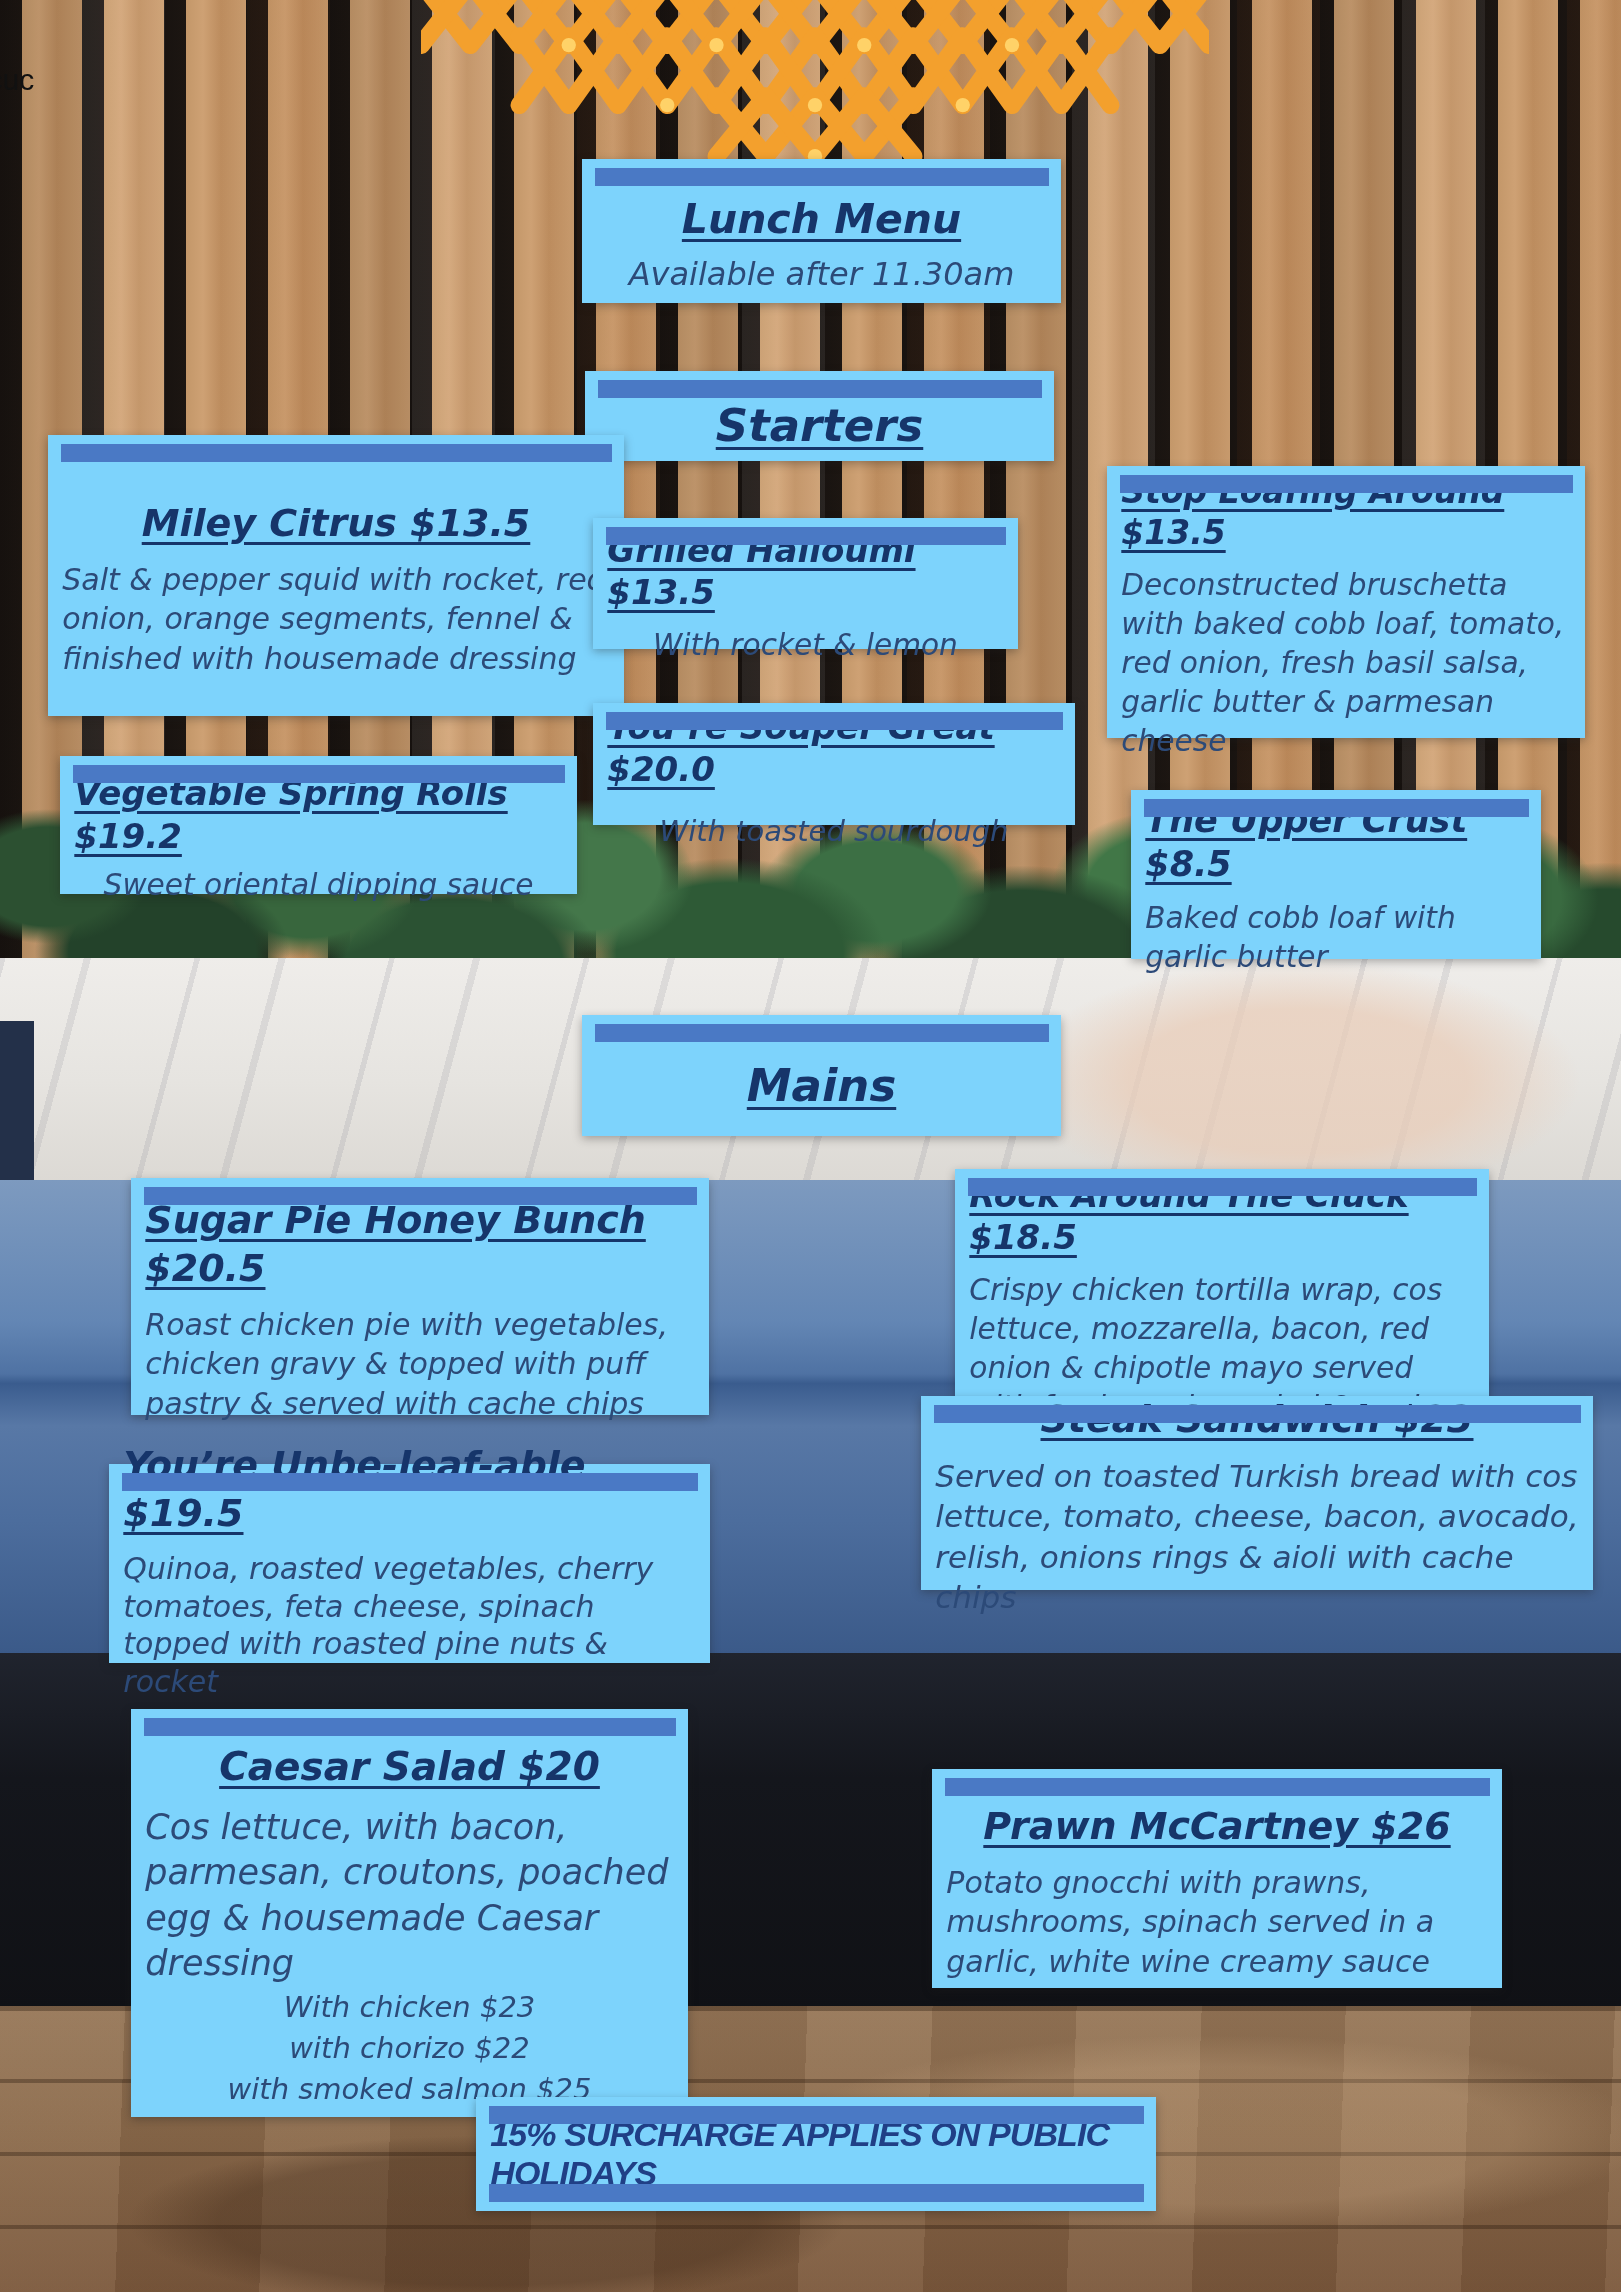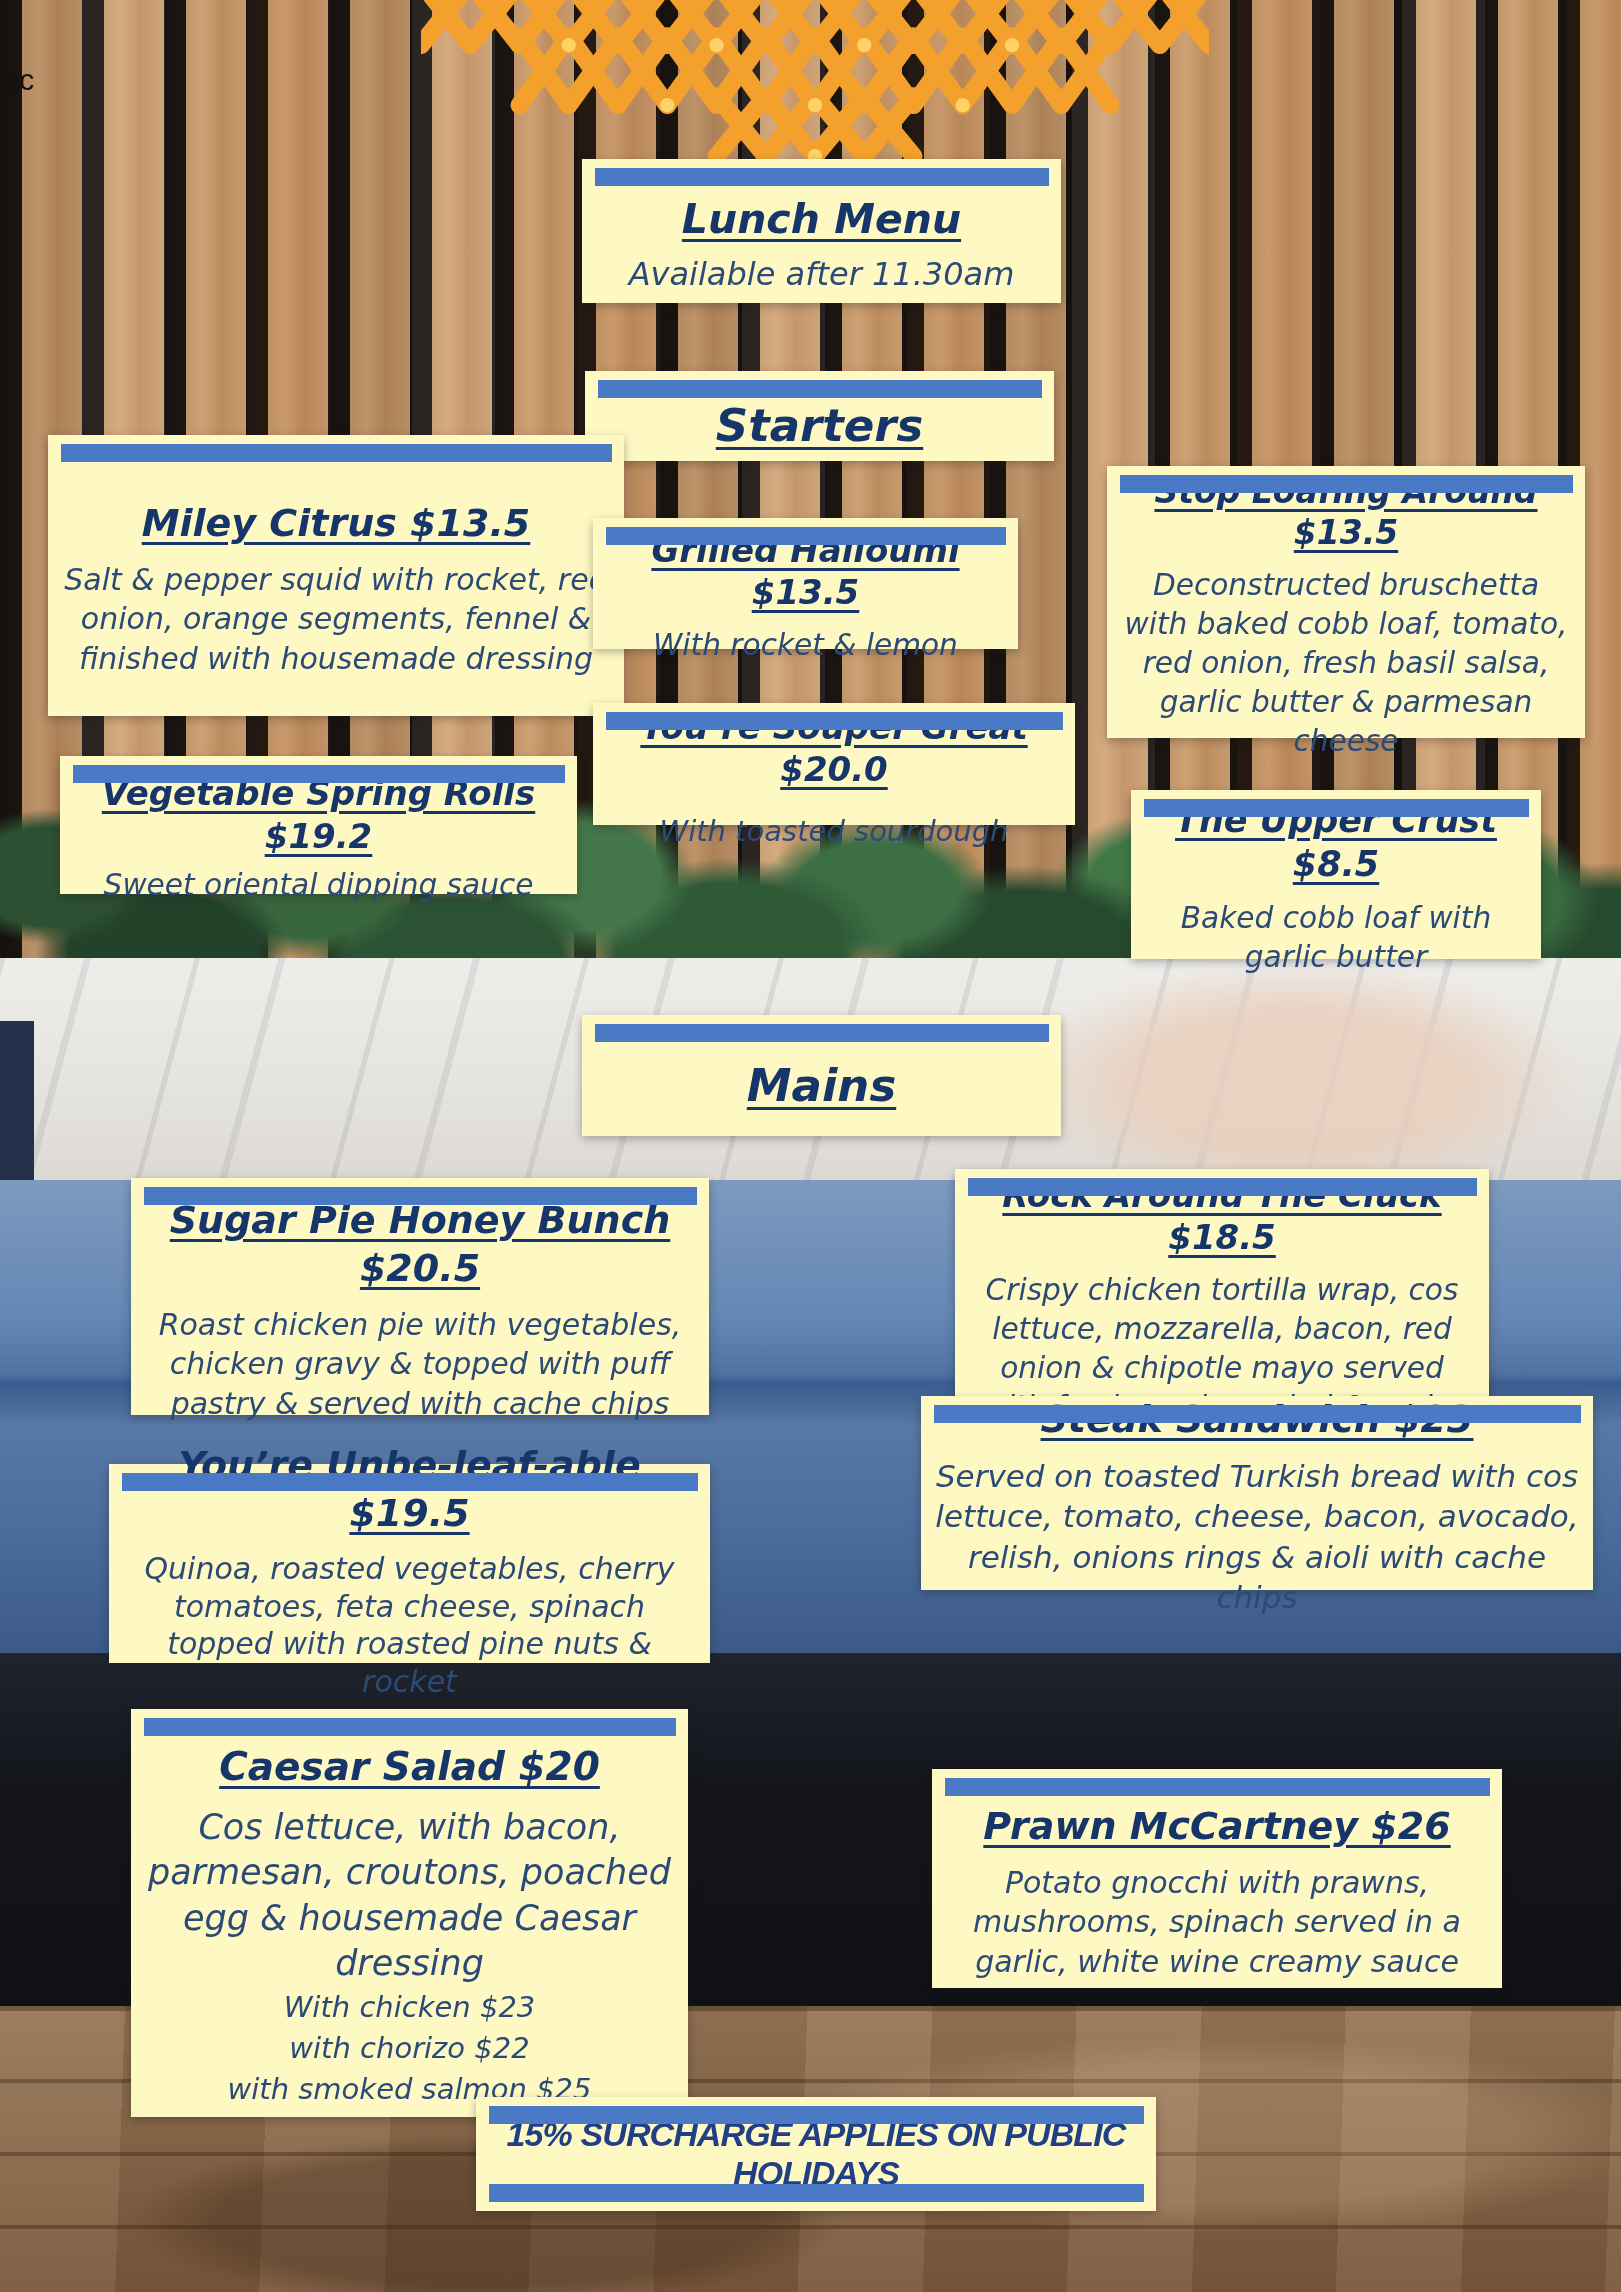--- a/index.html
+++ b/index.html
@@ -51,23 +51,23 @@
     background:
       radial-gradient(448px 107px at 30% 75%,rgba(60,38,22,.35) 0 60%,rgba(0,0,0,0) 80%),
       radial-gradient(537px 125px at 75% 45%,rgba(225,190,150,.22) 0 55%,rgba(0,0,0,0) 80%),
       repeating-linear-gradient(180deg,
         rgba(40,24,12,.35) 0 4.5px, rgba(0,0,0,0) 4.5px 73px),
       repeating-linear-gradient(92deg,
         rgba(255,230,200,.06) 0 125px, rgba(60,35,15,.10) 125px 269px),
       linear-gradient(180deg,#967759 0%,#8a6a4c 45%,#7a583d 100%);}
 
   
-  .card{position:absolute;background:#fef9c3;box-shadow:0 2.7px 9px rgba(30,30,30,.35);
+  .card{position:absolute;background:#7dd3fc;box-shadow:0 2.7px 9px rgba(30,30,30,.35);
         display:flex;flex-direction:column;align-items:center;justify-content:center;
-        text-align:center;box-sizing:border-box;padding:38px 14.3px 10.7px 14.3px;}
+        box-sizing:border-box;padding:38px 14.3px 10.7px 14.3px;}
   .bar{position:absolute;top:9px;left:12.5px;right:12.5px;height:18px;
        background:var(--accent-bar,#4a79c5);}
   .bar-bottom{position:absolute;bottom:9px;left:12.5px;right:12.5px;height:18px;
        background:var(--accent-bar,#4a79c5);}
   .t{font-style:italic;font-weight:bold;color:var(--title-text,#16356a);
      text-decoration:underline;text-decoration-thickness:2.7px;text-underline-offset:6.3px;
      line-height:1.25;}
   .d{font-style:italic;color:var(--body-text,#2c4a78);line-height:1.32;margin-top:12.5px;}
   .opt{font-style:italic;color:var(--body-text,#2c4a78);line-height:1.32;}
 

